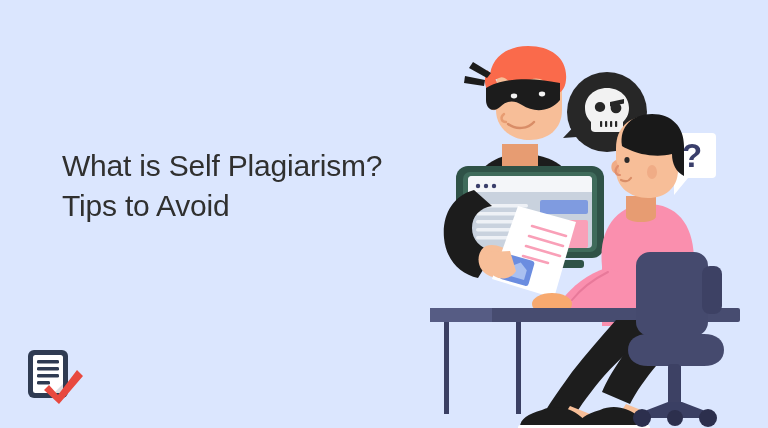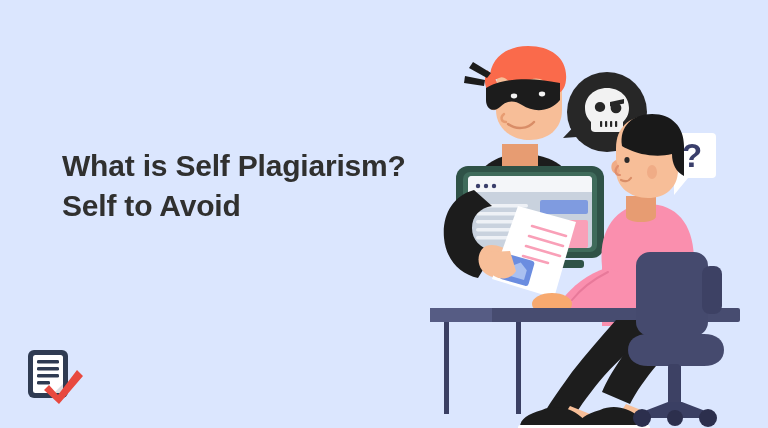--- a/index.html
+++ b/index.html
@@ -15,21 +15,21 @@
     background:#dbe6fe;
     overflow:hidden;
   }
   
   #headline {
     position:absolute;
     left:62px; top:146px;
     width:370px;
     font-size:30px;
     line-height:40px;
-    font-weight:bold;
+    font-weight:normal;
     color:#30302f;
     letter-spacing:-0.2px;
   }
   #headline .hl-line { display:block; white-space:nowrap; }
   
   #logo {
     position:absolute;
     left:22px; top:348px;
     width:68px; height:58px;
   }
@@ -40,21 +40,21 @@
     width:338px; height:408px;
   }
 </style>
 </head>
 <body>
 
 <div id="banner">
 
   <h1 id="headline">
     <span class="hl-line">What is Self Plagiarism?</span>
-    <span class="hl-line">Self to Avoid</span>
+    <span class="hl-line">Tips to Avoid</span>
   </h1>
 
   <div id="logo">
     <svg viewBox="0 0 68 58" width="68" height="58" aria-hidden="true">
 
       <g>
         <rect x="6" y="2" width="40" height="48" rx="6" ry="6" fill="#2f3b52"></rect>
         <rect x="11" y="7" width="30" height="38" rx="2.5" ry="2.5" fill="#ffffff"></rect>
 
         <path d="M41 36 L41 45 L32 45 Z" fill="#2f3b52" opacity="0.18"></path>

